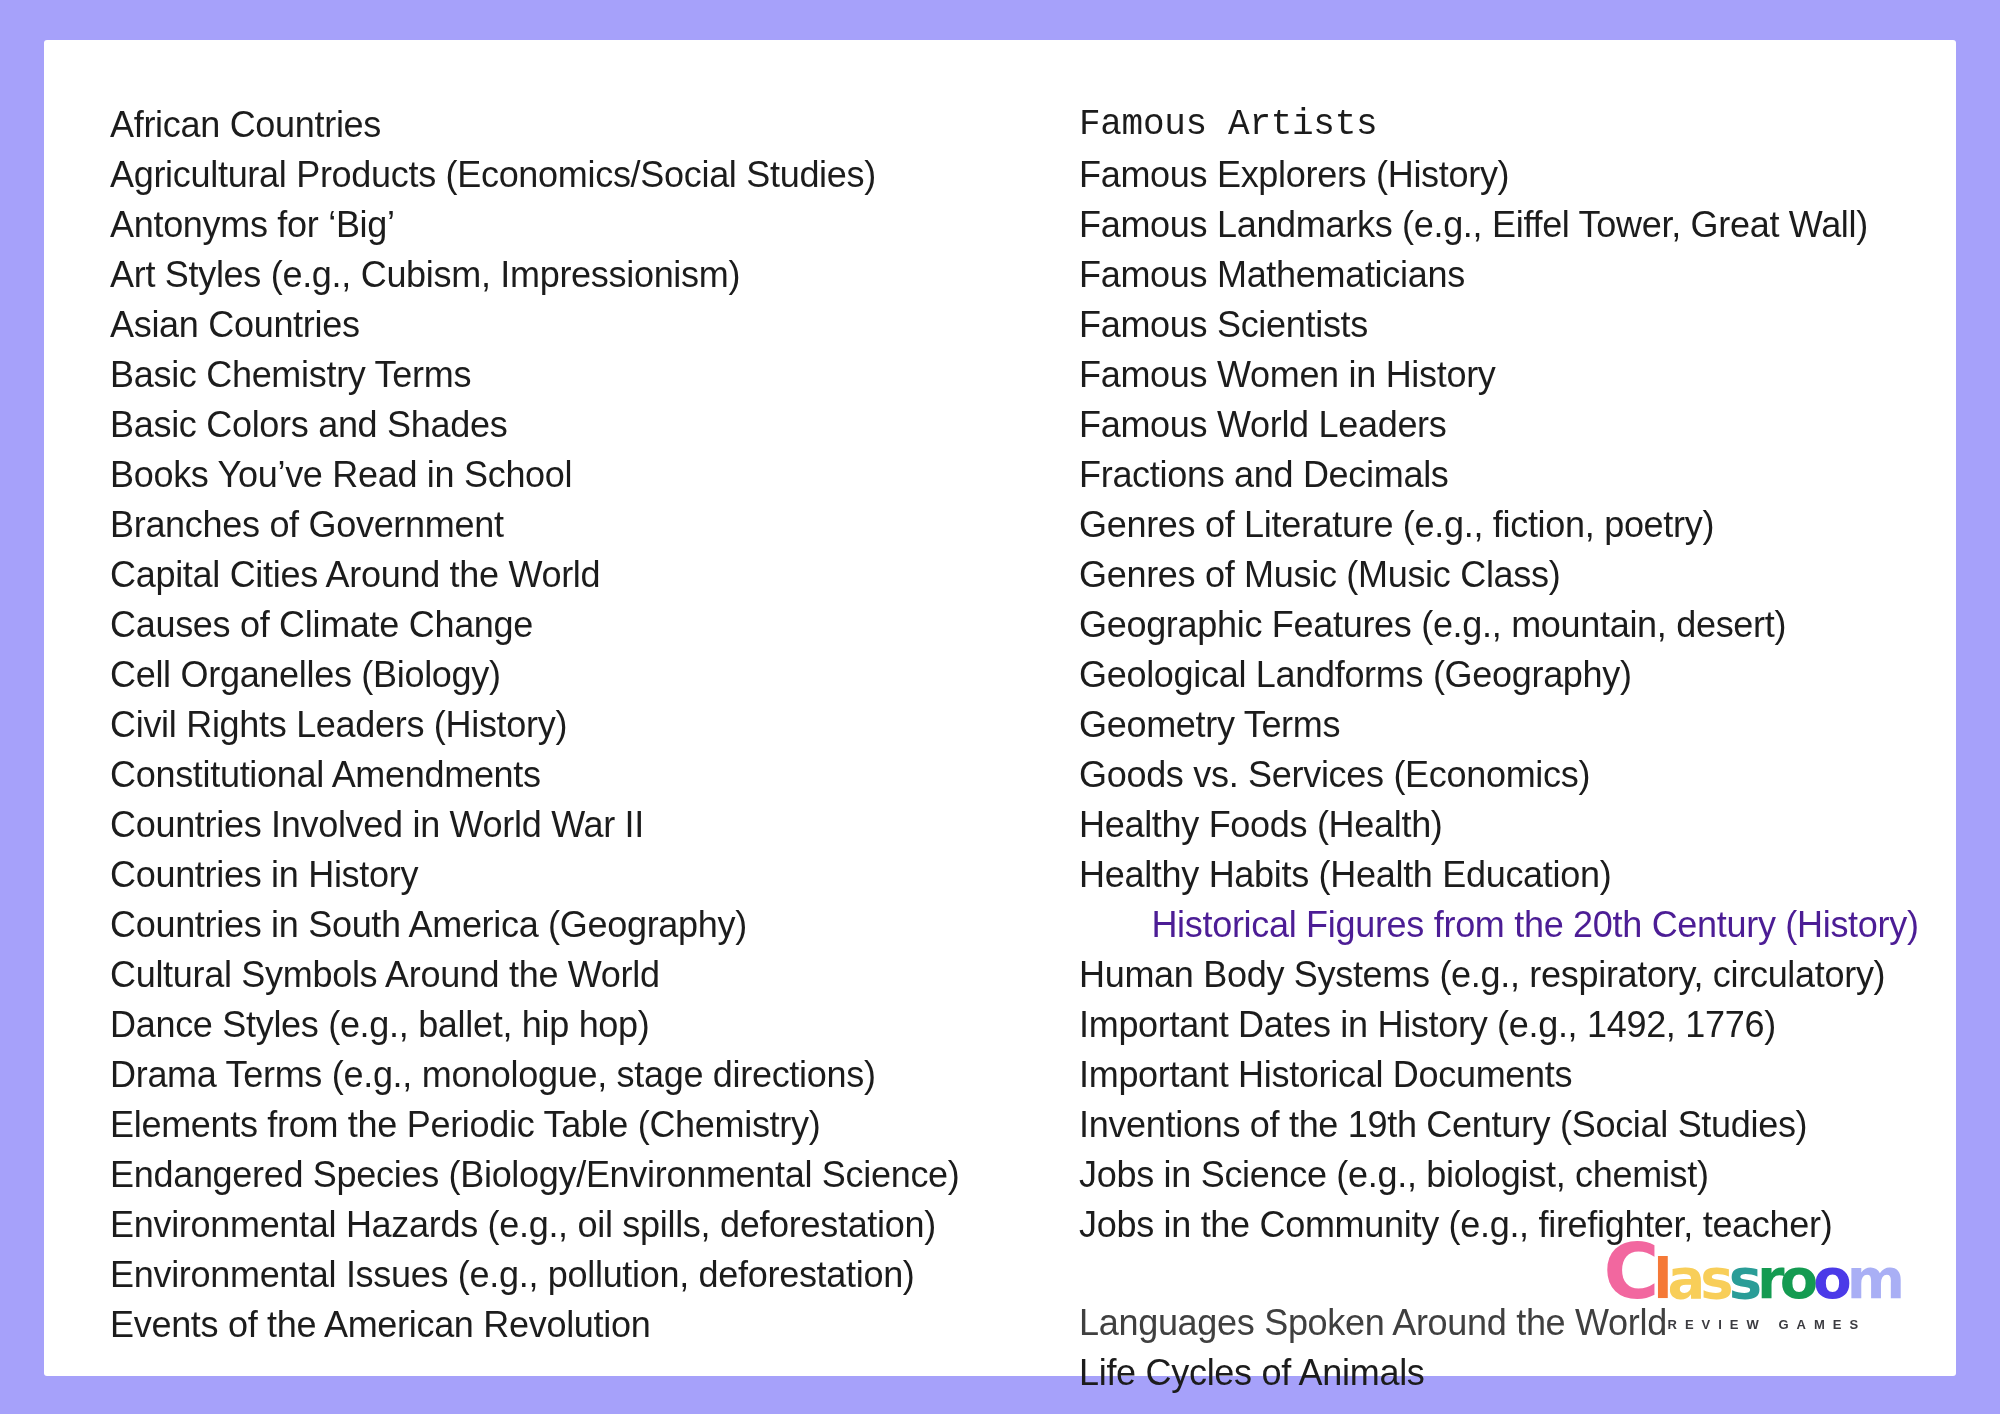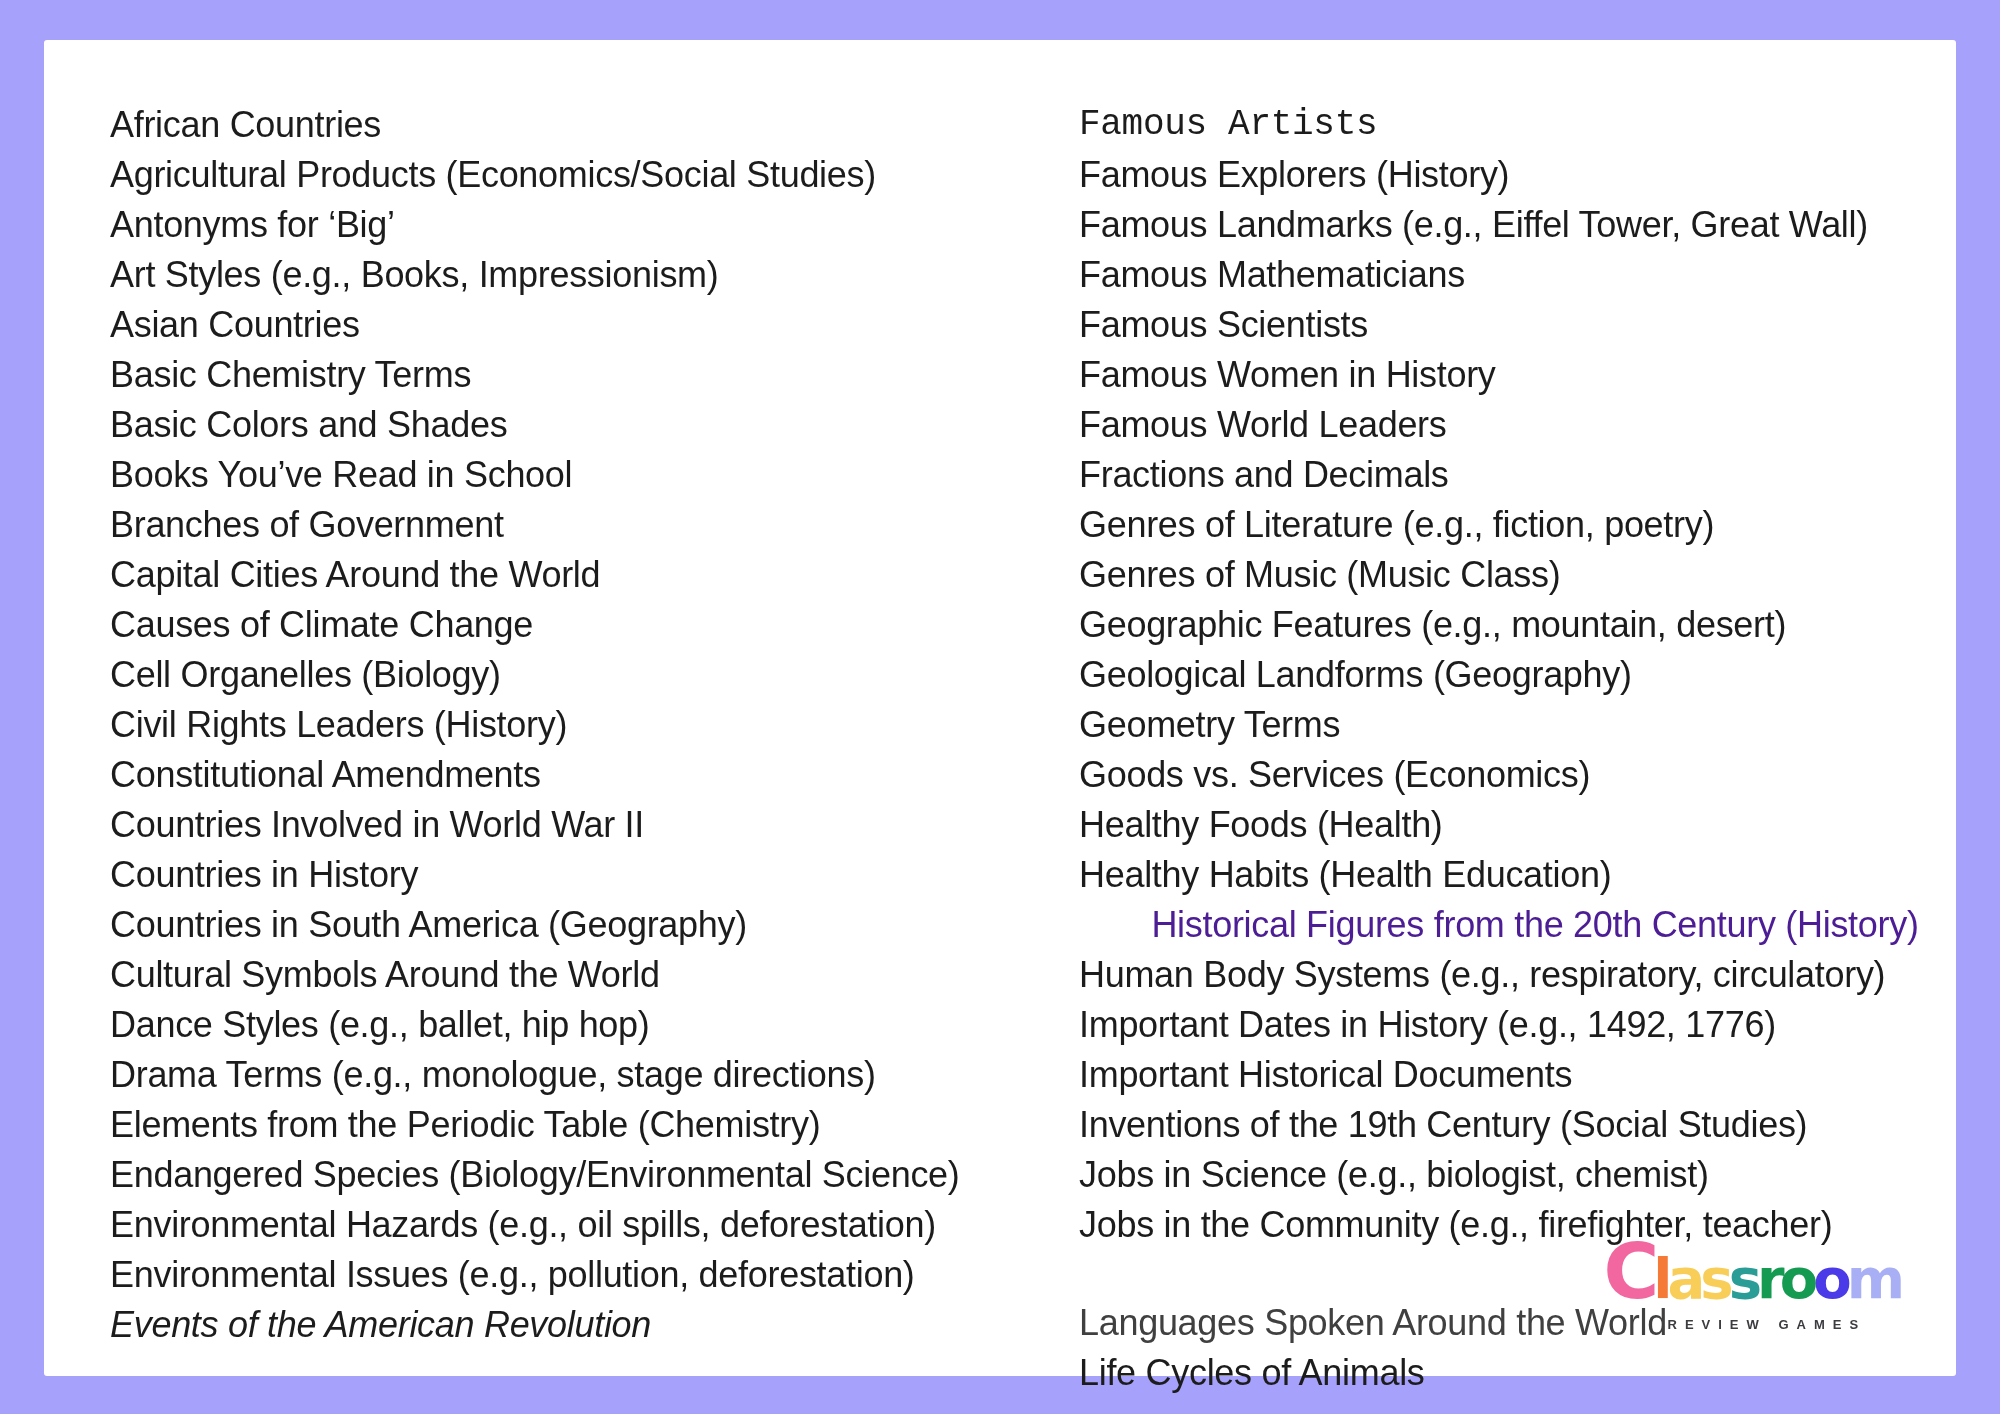--- a/index.html
+++ b/index.html
@@ -76,42 +76,42 @@
 </head>
 <body style="background: rgb(166, 161, 250);">
 
 <div class="card" style="background: rgb(255, 255, 255);">
 
   <div class="cols">
     <div class="col col-left">
         <div class="item" style="color: rgb(28, 28, 28);">African Countries</div>
         <div class="item" style="color: rgb(28, 28, 28);">Agricultural Products (Economics/Social Studies)</div>
         <div class="item" style="color: rgb(28, 28, 28);">Antonyms for ‘Big’</div>
-        <div class="item" style="color: rgb(28, 28, 28);">Art Styles (e.g., Books, Impressionism)</div>
+        <div class="item" style="color: rgb(28, 28, 28);">Art Styles (e.g., Cubism, Impressionism)</div>
         <div class="item" style="color: rgb(28, 28, 28);">Asian Countries</div>
         <div class="item" style="color: rgb(28, 28, 28);">Basic Chemistry Terms</div>
         <div class="item" style="color: rgb(28, 28, 28);">Basic Colors and Shades</div>
         <div class="item" style="color: rgb(28, 28, 28);">Books You’ve Read in School</div>
         <div class="item" style="color: rgb(28, 28, 28);">Branches of Government</div>
         <div class="item" style="color: rgb(28, 28, 28);">Capital Cities Around the World</div>
         <div class="item" style="color: rgb(28, 28, 28);">Causes of Climate Change</div>
         <div class="item" style="color: rgb(28, 28, 28);">Cell Organelles (Biology)</div>
         <div class="item" style="color: rgb(28, 28, 28);">Civil Rights Leaders (History)</div>
         <div class="item" style="color: rgb(28, 28, 28);">Constitutional Amendments</div>
         <div class="item" style="color: rgb(28, 28, 28);">Countries Involved in World War II</div>
         <div class="item" style="color: rgb(28, 28, 28);">Countries in History</div>
         <div class="item" style="color: rgb(28, 28, 28);">Countries in South America (Geography)</div>
         <div class="item" style="color: rgb(28, 28, 28);">Cultural Symbols Around the World</div>
         <div class="item" style="color: rgb(28, 28, 28);">Dance Styles (e.g., ballet, hip hop)</div>
         <div class="item" style="color: rgb(28, 28, 28);">Drama Terms (e.g., monologue, stage directions)</div>
         <div class="item" style="color: rgb(28, 28, 28);">Elements from the Periodic Table (Chemistry)</div>
         <div class="item" style="color: rgb(28, 28, 28);">Endangered Species (Biology/Environmental Science)</div>
         <div class="item" style="color: rgb(28, 28, 28);">Environmental Hazards (e.g., oil spills, deforestation)</div>
         <div class="item" style="color: rgb(28, 28, 28);">Environmental Issues (e.g., pollution, deforestation)</div>
-        <div class="item" style="color: rgb(28, 28, 28); font-style: italic;">Events of the American Revolution</div>
+        <div class="item" style="color: rgb(28, 28, 28);">Events of the American Revolution</div>
       </div>
     <div class="col col-right">
         <div class="item" style="color: rgb(28, 28, 28); font-family: Liberation Mono, monospace;">Famous Artists</div>
         <div class="item" style="color: rgb(28, 28, 28);">Famous Explorers (History)</div>
         <div class="item" style="color: rgb(28, 28, 28);">Famous Landmarks (e.g., Eiffel Tower, Great Wall)</div>
         <div class="item" style="color: rgb(28, 28, 28);">Famous Mathematicians</div>
         <div class="item" style="color: rgb(28, 28, 28);">Famous Scientists</div>
         <div class="item" style="color: rgb(28, 28, 28);">Famous Women in History</div>
         <div class="item" style="color: rgb(28, 28, 28);">Famous World Leaders</div>
         <div class="item" style="color: rgb(28, 28, 28);">Fractions and Decimals</div>

